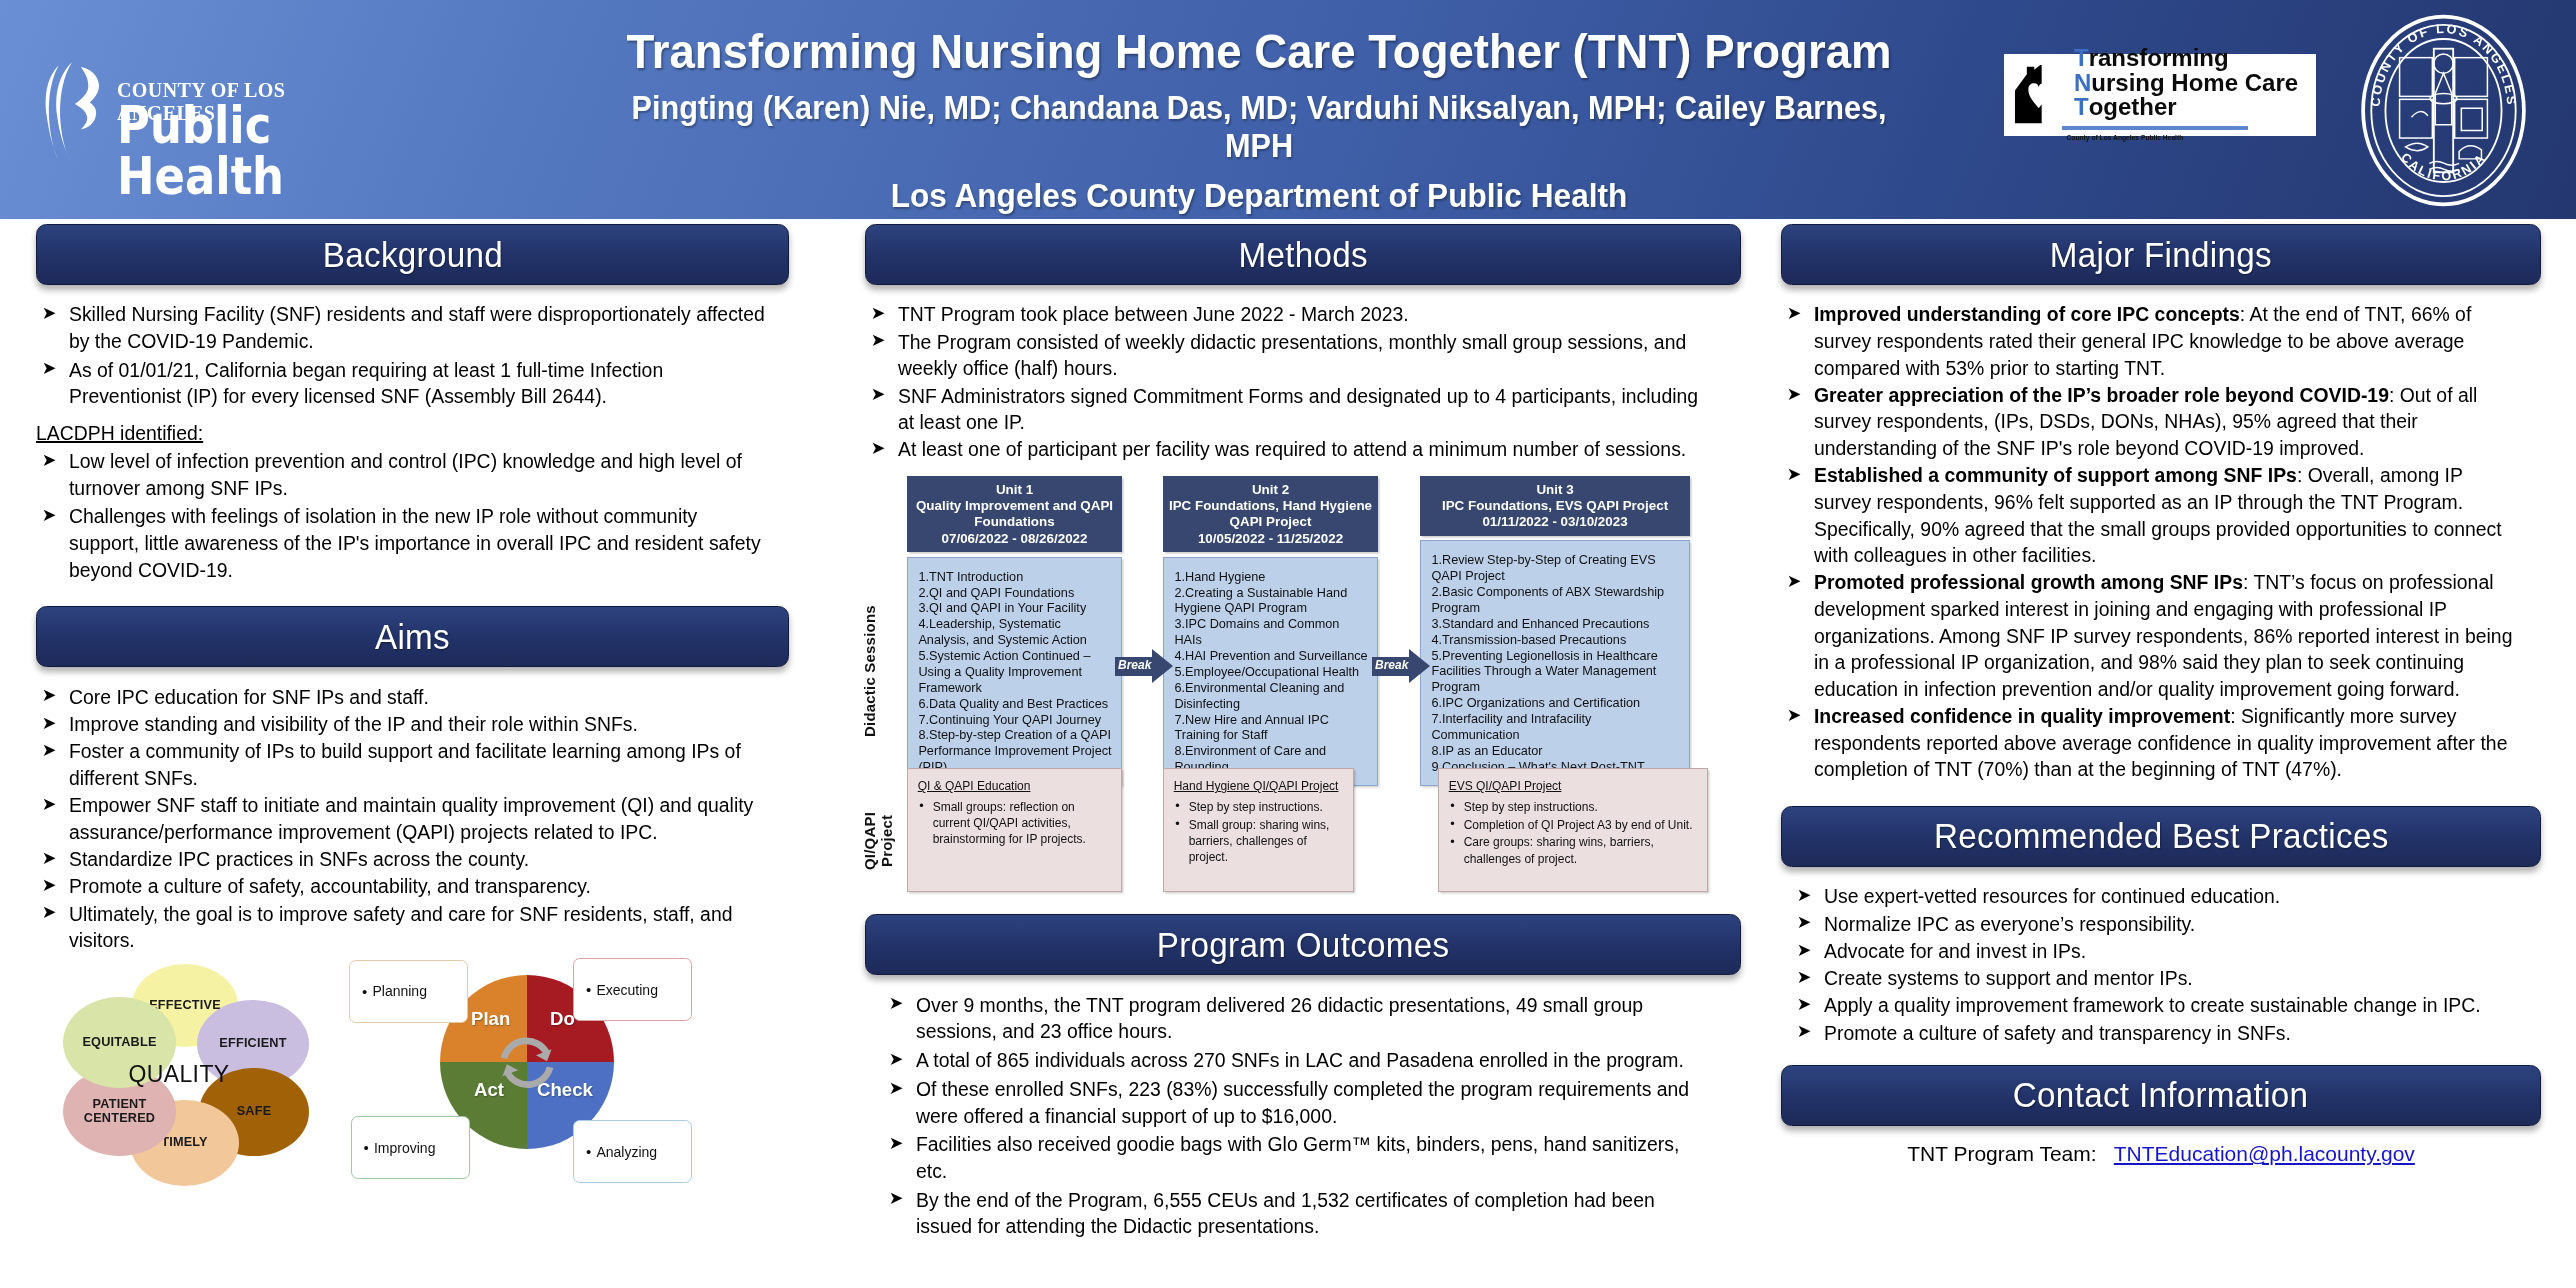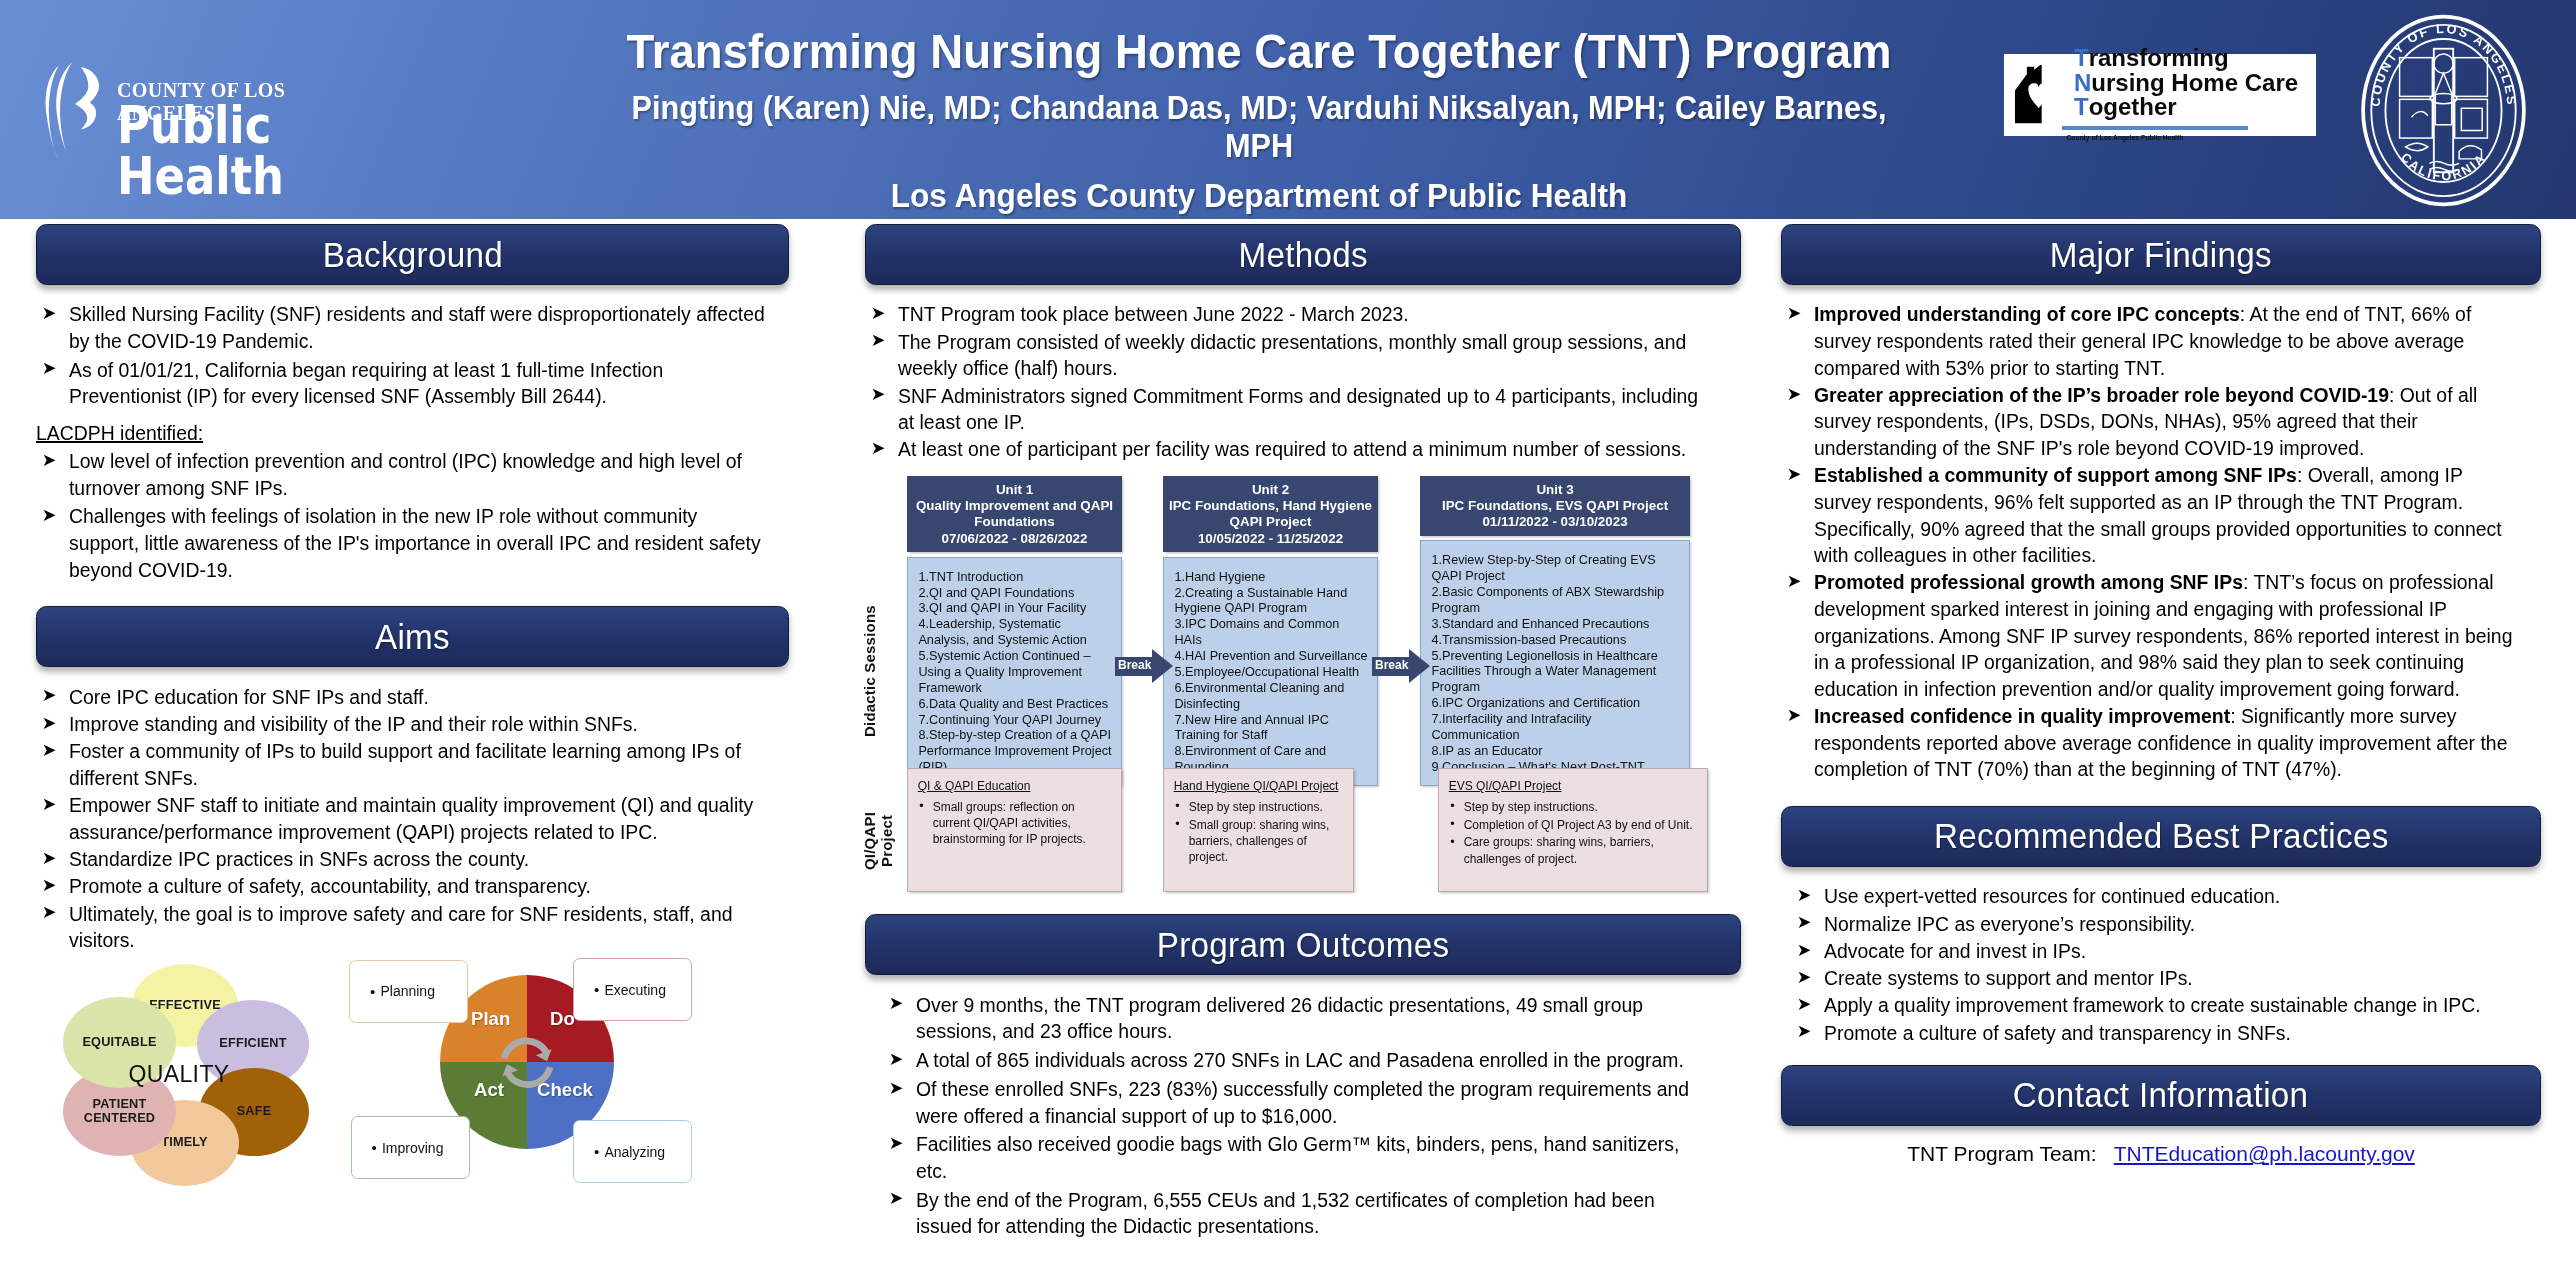--- a/index.html
+++ b/index.html
@@ -122,21 +122,21 @@
   .q-do    { left:87px; top:0;    background:#a61a22; border-radius:0 87px 0 0; }
   .q-act   { left:0;     top:87px;background:#5b7c34; border-radius:0 0 0 87px; }
   .q-check { left:87px; top:87px;background:#4d70c4; border-radius:0 0 87px 0; }
   .quad-lbl {
     position:absolute; color:#fff; font-weight:bold; font-size:18.6px;
     text-shadow:0.7px 0.7px 1.5px rgba(0,0,0,0.3);
   }
   .pdca-box {
     position:absolute; width:119px; height:63px; background:#fff;
     border:1.1px solid #c9c9c9; border-radius:6.7px;
-    display:flex; align-items:center; padding-left:20px;
+    display:flex; align-items:center; padding-left:12px;
     font-size:14px; color:#111;
   }
   .pdca-box::before { content:"\2022"; margin-right:5.2px; font-size:15px; }
   .pb-plan  { left:0;   top:1.5px;   border-color:#e2c9a8; }
   .pb-do    { left:224px; top:0px;  border-color:#d9a2a2; }
   .pb-act   { left:1.5px;   top:158px; border-color:#9ec79e; }
   .pb-check { left:224px; top:162px; border-color:#a8cde4; }
 
   
   .units { position:relative; width:100%; height:432px; margin:13.4px 0 6px 0; }
@@ -175,21 +175,21 @@
   }
   .qb1 { left:42px; width:215px; }
   .qb2 { left:298px; width:191px; }
   .qb3 { left:555px; width:270px;margin-left:18px; }
   .qapi-title { text-decoration:underline; margin-bottom:4.5px; }
   .qapi-body ul { list-style:none; }
   .qapi-body ul li { position:relative; padding-left:15px; margin-bottom:1.5px; }
   .qapi-body ul li::before { content:"\2022"; position:absolute; left:1.5px; top:-0.7px; font-size:12.7px; }
 
   .break-arrow {
-    position:absolute; top:686px; width:58px; height:34px;
+    position:absolute; top:686px; width:58px; height:34px;font-style:italic;
   }
   .break-arrow .ba-body {
     position:absolute; left:0; top:7.5px; width:39px; height:19.4px; background:#37476f;
   }
   .break-arrow .ba-head {
     position:absolute; left:37px; top:0; width:0; height:0;
     border-top:17px solid transparent; border-bottom:17px solid transparent;
     border-left:21px solid #37476f;
   }
   .break-arrow .ba-text {

